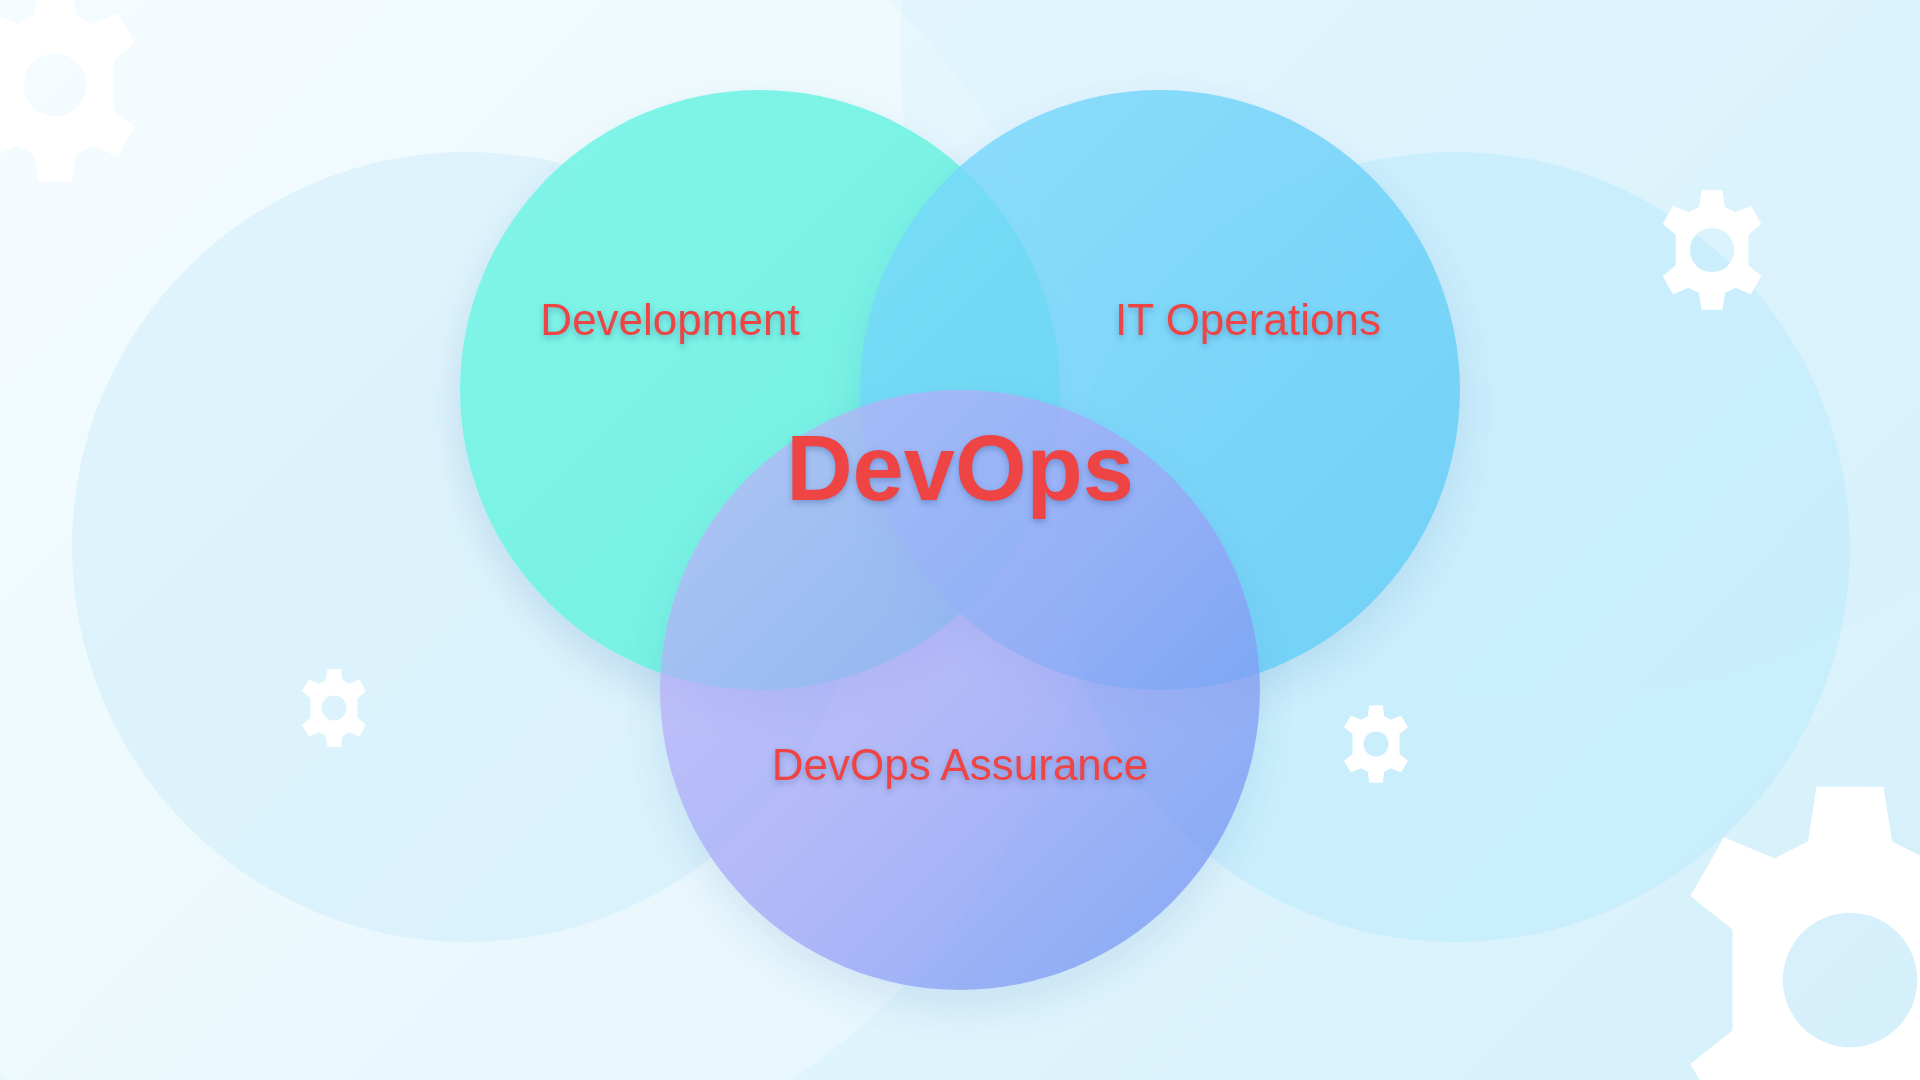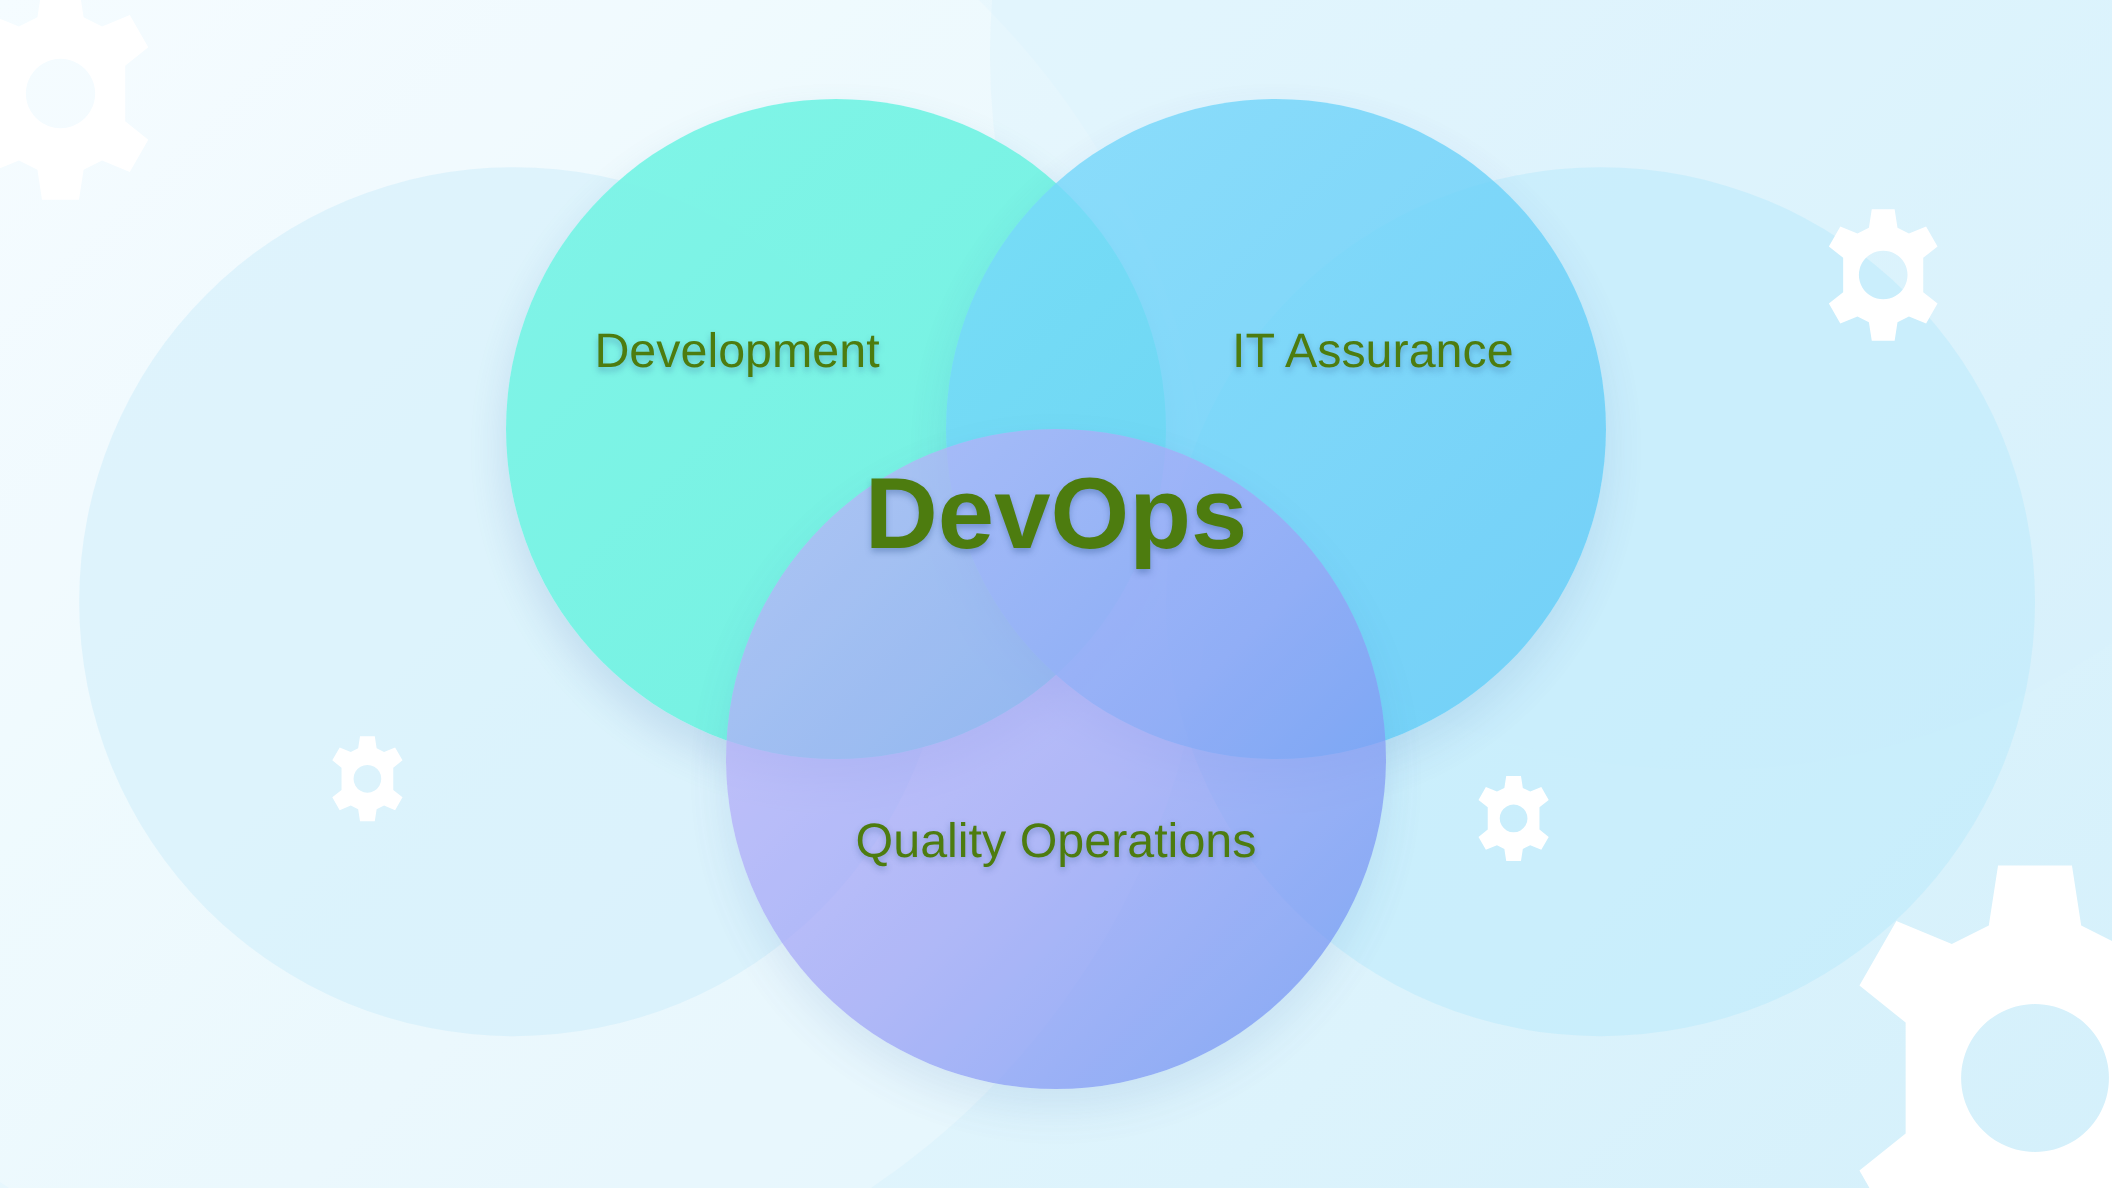--- a/index.html
+++ b/index.html
@@ -9,21 +9,21 @@
   .bg{position:absolute;border-radius:50%;}
   .bg1{left:72px;top:152px;width:790px;height:790px;background:rgba(200,236,250,0.45);}
   .bg2{left:1060px;top:152px;width:790px;height:790px;background:rgba(190,235,252,0.6);}
   .bg3{left:-300px;top:-200px;width:1400px;height:1400px;background:rgba(255,255,255,0.25);}
   .bg4{left:900px;top:-600px;width:1300px;height:1300px;background:rgba(215,242,253,0.35);}
   .gear{position:absolute;}
   .circle{position:absolute;width:600px;height:600px;border-radius:50%;box-shadow:0 18px 40px rgba(60,110,180,0.18);}
   .c-dev{left:460px;top:90px;background:linear-gradient(135deg,#7ef5e8,#6ff0e0);opacity:0.97;}
   .c-ops{left:860px;top:90px;background:linear-gradient(135deg,#7ad9fb,#5fcaf7);opacity:0.82;}
   .c-qa{left:660px;top:390px;background:linear-gradient(135deg,#c6b6fb 0%,#9aa0f6 55%,#5f8cf1 100%);opacity:0.72;}
-  .label{position:absolute;color:#4d7c0f;text-shadow:0 3px 6px rgba(40,80,140,0.35);white-space:nowrap;transform:translate(-50%,-50%);}
+  .label{position:absolute;color:#ef4444;text-shadow:0 3px 6px rgba(40,80,140,0.35);white-space:nowrap;transform:translate(-50%,-50%);}
   .l-dev{left:670px;top:320px;font-size:44px;}
   .l-ops{left:1248px;top:320px;font-size:44px;}
   .l-qa{left:960px;top:765px;font-size:44px;}
   .l-center{left:960px;top:468px;font-size:92px;font-weight:bold;}
 </style>
 </head>
 <body>
 
 <div class="bg bg3"></div>
 <div class="bg bg4"></div>
@@ -44,15 +44,15 @@
 </svg>
 <svg class="gear" style="left:1640px;top:770px" width="420" height="420" viewBox="-50 -50 100 100">
   <path fill="#fff" fill-rule="evenodd" d="M-8,-46 L8,-46 L10,-33 L18,-29 L30,-34 L38,-20 L28,-12 L28,12 L38,20 L30,34 L18,29 L10,33 L8,46 L-8,46 L-10,33 L-18,29 L-30,34 L-38,20 L-28,12 L-28,-12 L-38,-20 L-30,-34 L-18,-29 L-10,-33 Z M0,-16 A16,16 0 1,0 0.01,-16 Z"></path>
 </svg>
 
 <div class="circle c-dev"></div>
 <div class="circle c-ops"></div>
 <div class="circle c-qa"></div>
 
 <div class="label l-dev">Development</div>
-<div class="label l-ops">IT Assurance</div>
-<div class="label l-qa">Quality Operations</div>
+<div class="label l-ops">IT Operations</div>
+<div class="label l-qa">DevOps Assurance</div>
 <div class="label l-center">DevOps</div>
 
 </body></html>

